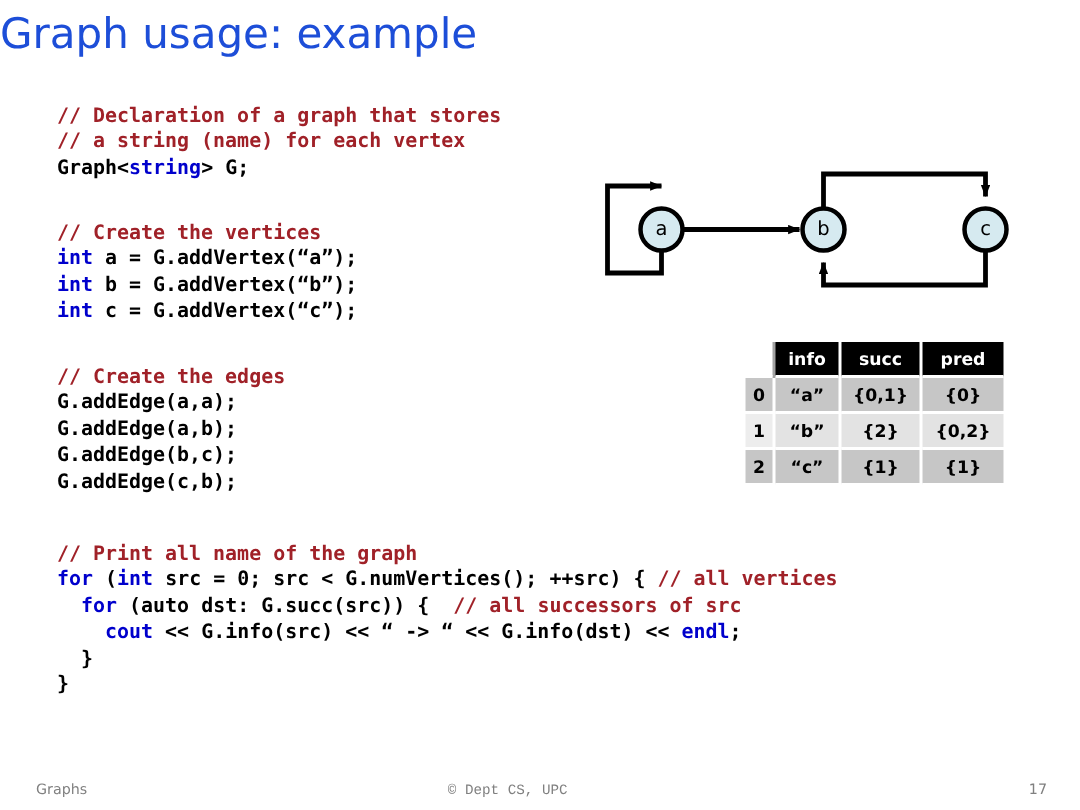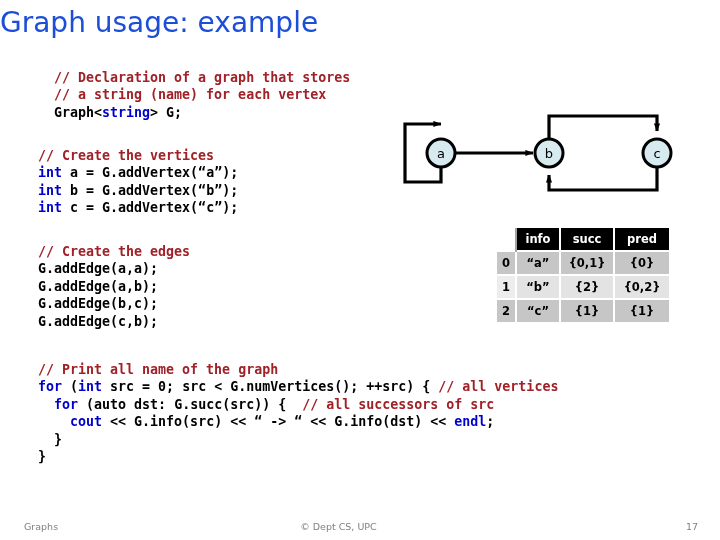--- a/index.html
+++ b/index.html
@@ -27,21 +27,21 @@
     font-size:13.3px;
     line-height:17.4px;
     font-weight:bold;
     color:#000000;
     white-space:pre;
   }
   .cm{color:#A02128;}      
   .kw{color:#0000CC;}      
   .blk{color:#000000;}
 
-  #code1{left:54px;top:69px;}
+  #code1{left:38px;top:69px;}
   #code2{left:38px;top:147px;}
   #code3{left:38px;top:243px;}
   #code4{left:38px;top:361px;}
 
   
   #diagram{position:absolute;left:395px;top:108px;width:315px;height:105px;}
   #diagram svg{display:block;}
 
   
   #tbl{
@@ -73,21 +73,21 @@
   tr.r-light td.idx{background:#EDEDED;}
   #tbl td{border:2px solid #ffffff;}
 
   
   .footer{
     position:absolute;bottom:8px;
     font-family:"DejaVu Sans", sans-serif;
     font-size:9.5px;color:#808080;
   }
   #f-left{left:24px;}
-  #f-center{left:0;width:677px;text-align:center;}
+  #f-center{left:0;width:677px;text-align:center;font-family:Liberation Mono, monospace;}
   #f-right{right:22px;margin-left:28px;}
 </style>
 </head>
 <body>
 
 <div id="slide">
 
   <div class="title">Graph usage: example</div>
 
   <div class="code" id="code1"><span class="cm">// Declaration of a graph that stores</span>

